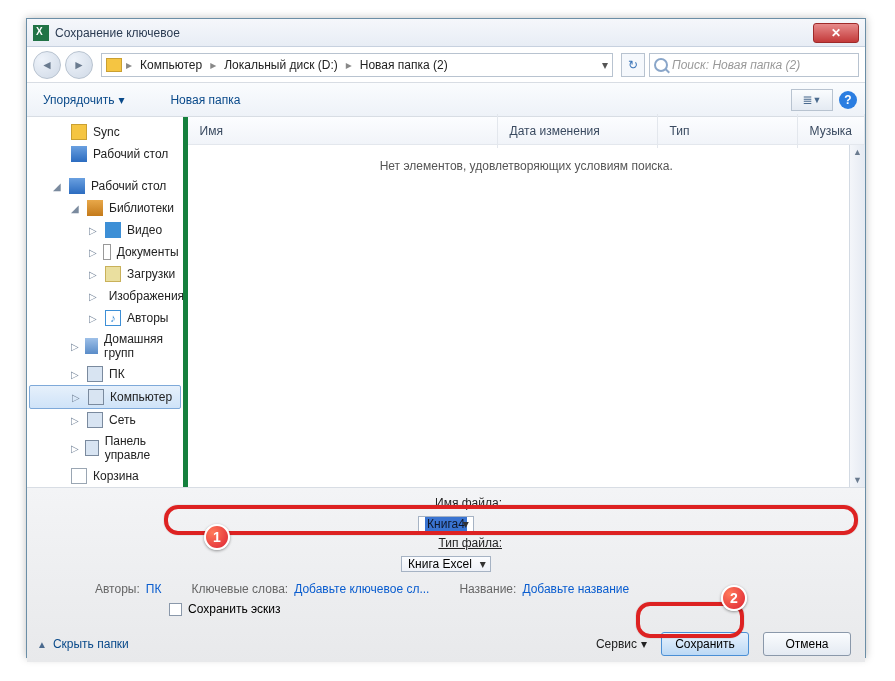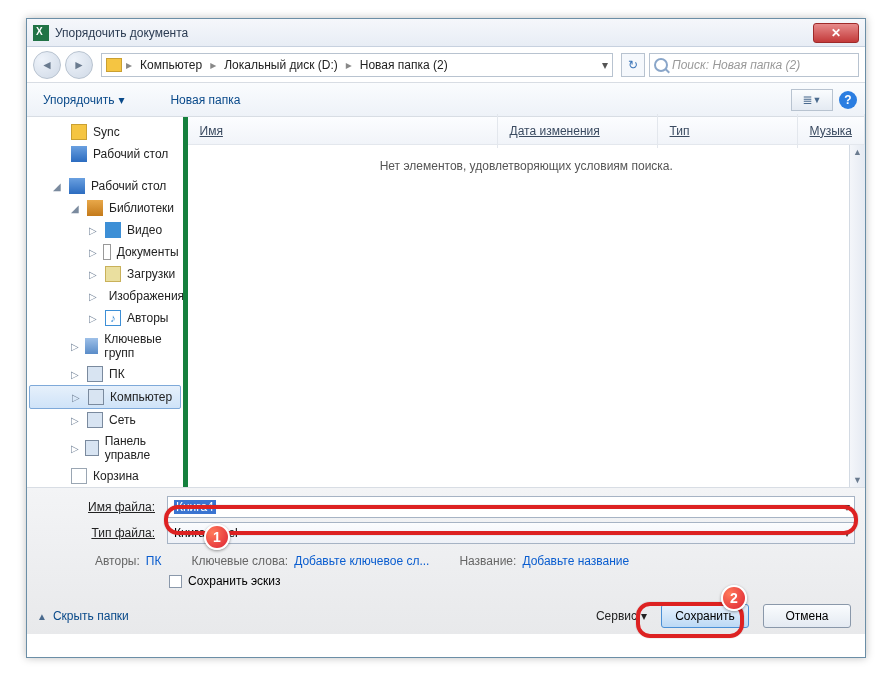--- a/index.html
+++ b/index.html
@@ -77,36 +77,36 @@
 .ico-pc { background:#d8e4f2; border:1px solid #7a8a9e;}
 .ico-comp { background:#d8e4f2; border:1px solid #7a8a9e;}
 .ico-net { background:#d8e4f2; border:1px solid #7a8a9e;}
 .ico-panel { background:#d8e4f2; border:1px solid #7a8a9e;}
 .ico-trash { background:#fff; border:1px solid #9aa6b3;}
 .caret { width:10px; color:#7a8a9e; font-size:10px;}
 
 .main { flex:1; display:flex; flex-direction:column; position:relative;}
 .columns { height:28px; display:flex; align-items:center; border-bottom:1px solid #e3e7ed;
   background:linear-gradient(#fcfdff,#f1f4f9);}
-.columns .col { padding:17px 12px; color:#3a4a60; border-right:1px solid #e3e7ed; height:100%; display:flex; align-items:center;text-decoration:underline;}
+.columns .col { padding:17px 12px; color:#3a4a60; border-right:1px solid #e3e7ed; height:100%; display:flex; align-items:center;}
 .col.c1{width:310px;} .col.c2{width:160px;} .col.c3{width:140px;} .col.c4{flex:1;}
 .empty { flex:1; display:flex; align-items:flex-start; justify-content:center; padding-top:14px; color:#555;}
 .main .vscroll { position:absolute; right:0; top:28px; bottom:0; width:16px;
   background:linear-gradient(90deg,#f4f6fa,#e5eaf2); border-left:1px solid #d3dae3;}
 .main .vscroll::before{content:"▲"; position:absolute; top:2px; left:3px; font-size:9px; color:#6a7b8f;}
 .main .vscroll::after{content:"▼"; position:absolute; bottom:2px; left:3px; font-size:9px; color:#6a7b8f;}
 
 
 .form { border-top:1px solid #d8dde4; padding:4px 10px 4px 10px;
   background: linear-gradient(#f3f4f6,#e8e9eb);}
-.form-row { display:flex; align-items:center; margin:4px 0; gap:6px;}
+.form-row { display:flex; align-items:center; margin:4px 0; gap:6px;flex-direction:column;}
 .form-row .lbl { width:124px; text-align:right; color:#222; padding-right:6px;}
 .form-row .lbl.u { text-decoration:underline;}
 .input { flex:1; height:22px; border:1px solid #a6b3c4; background:#fff; display:flex; align-items:center; padding:0 6px; position:relative;}
-.input .val-sel { background:#3a74d1; color:#ffffff; padding:0 2px;}
+.input .val-sel { background:#3a74d1; color:#0f172a; padding:0 2px;}
 .input .dd { position:absolute; right:4px; color:#333;}
 .combo { flex:1; height:22px; border:1px solid #a6b3c4;
   background:linear-gradient(#fbfcfe,#eef1f7); display:flex; align-items:center; padding:0 18px 0 6px; position:relative;}
 .combo .dd { position:absolute; right:4px; color:#333;}
 .meta-row { display:flex; gap:30px; margin:10px 0 6px 0; padding-left:58px;}
 .meta { display:flex; gap:6px; align-items:flex-start;}
 .meta .k { color:#666;}
 .meta .v { color:#0a5dcf;}
 .chk-row { display:flex; align-items:center; gap:6px; padding-left:132px; margin-bottom:10px;}
 .chk { width:13px; height:13px; border:1px solid #8a98aa; background:#fff;}
@@ -130,21 +130,21 @@
 .badge.b1 { left:204px; top:524px;}
 .badge.b2 { left:721px; top:585px;}
 </style>
 </head>
 <body>
 
 <div class="window">
 
   <div class="titlebar">
     <span class="app-icon"></span>
-    <span class="title">Упорядочить документа</span>
+    <span class="title">Сохранение ключевое</span>
     <div class="close">✕</div>
   </div>
 
   <div class="navbar">
     <div class="navbtn">◄</div>
     <div class="navbtn">►</div>
     <div class="breadcrumb">
       <span class="folder-ico"></span>
       <span class="sep">▸</span>
       <span class="crumb">Компьютер</span>
@@ -219,21 +219,21 @@
           <span>Изображения</span>
         </div>
       <div class="tree-item indent2">
           <span class="caret">▷</span>
           <span class="icon ico-music">♪</span>
           <span>Авторы</span>
         </div>
       <div class="tree-item indent1">
           <span class="caret">▷</span>
           <span class="icon ico-home"></span>
-          <span>Ключевые групп</span>
+          <span>Домашняя групп</span>
         </div>
       <div class="tree-item indent1">
           <span class="caret">▷</span>
           <span class="icon ico-pc"></span>
           <span>ПК</span>
         </div>
       <div class="tree-item selected">
           <span class="caret">▷</span>
           <span class="icon ico-comp"></span>
           <span>Компьютер</span>

